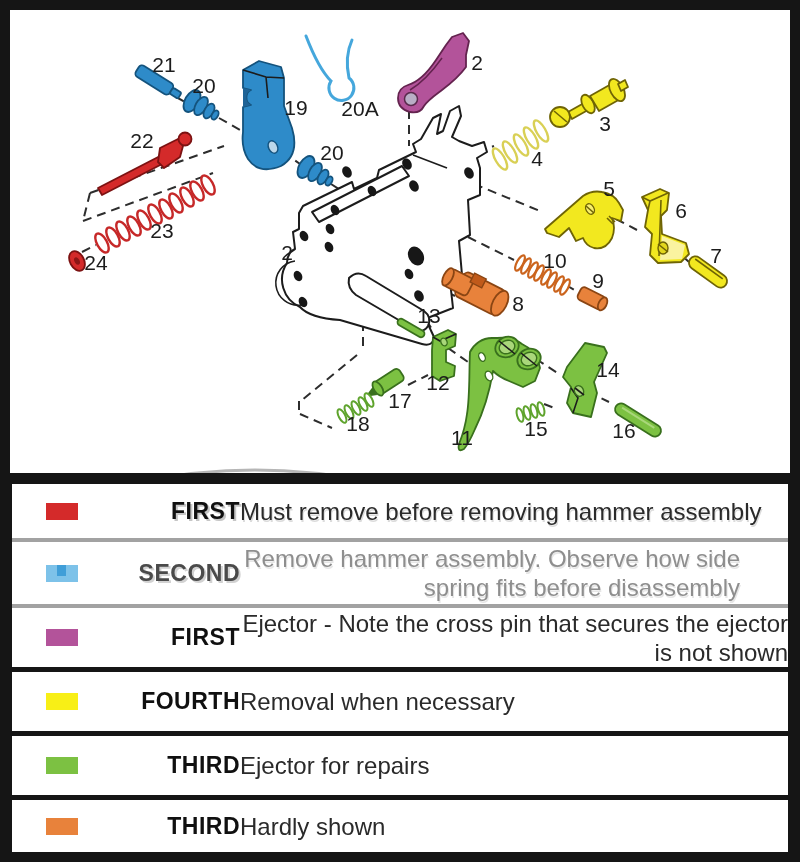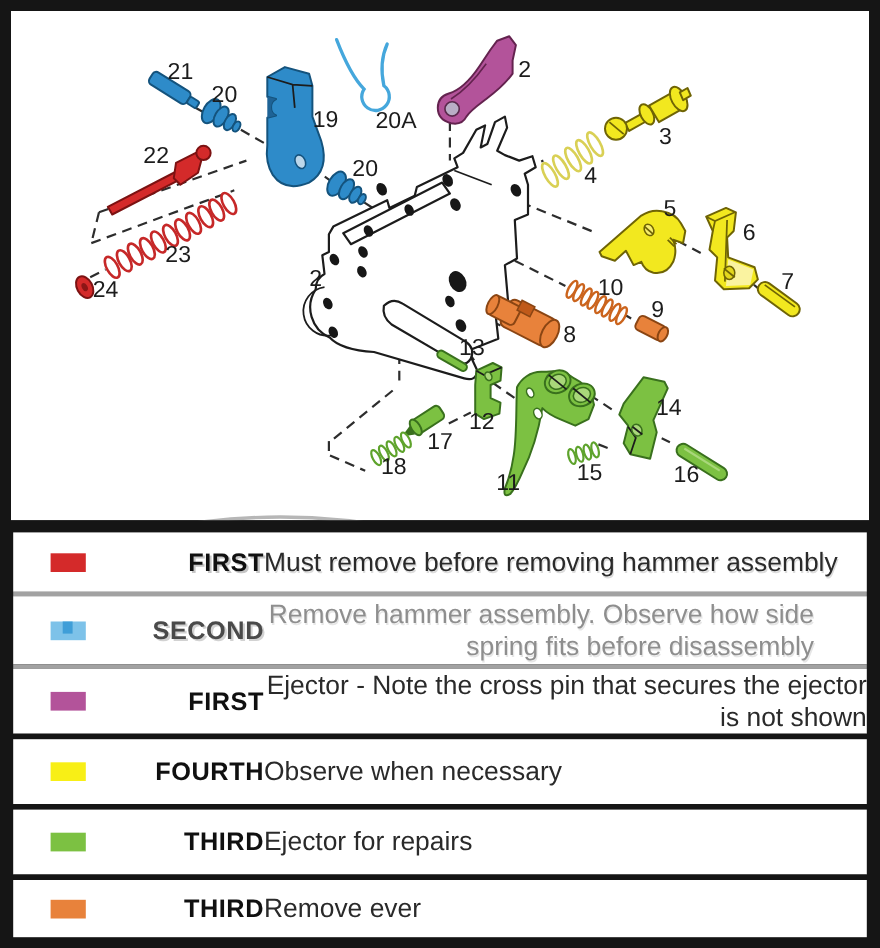--- a/index.html
+++ b/index.html
@@ -326,30 +326,30 @@
     <div class="lrow r3" style="height:59px">
       <div class="sw sw-third"></div>
       <div class="order">FIRST</div>
       <div class="desc">Ejector - Note the cross pin that secures the ejector is not shown</div>
     </div>
     <div class="sep dark"></div>
 
     <div class="lrow r4" style="height:59px">
       <div class="sw sw-fourth"></div>
       <div class="order">FOURTH</div>
-      <div class="desc">Observe when necessary</div>
+      <div class="desc">Removal when necessary</div>
     </div>
     <div class="sep dark"></div>
 
     <div class="lrow r5" style="height:59px">
       <div class="sw sw-fifth"></div>
       <div class="order">THIRD</div>
       <div class="desc">Ejector for repairs</div>
     </div>
     <div class="sep dark"></div>
 
     <div class="lrow r6" style="height:52px">
       <div class="sw sw-sixth"></div>
       <div class="order">THIRD</div>
-      <div class="desc">Remove ever</div>
+      <div class="desc">Hardly shown</div>
     </div>
   </div>
 </div>
 
 </body></html>

